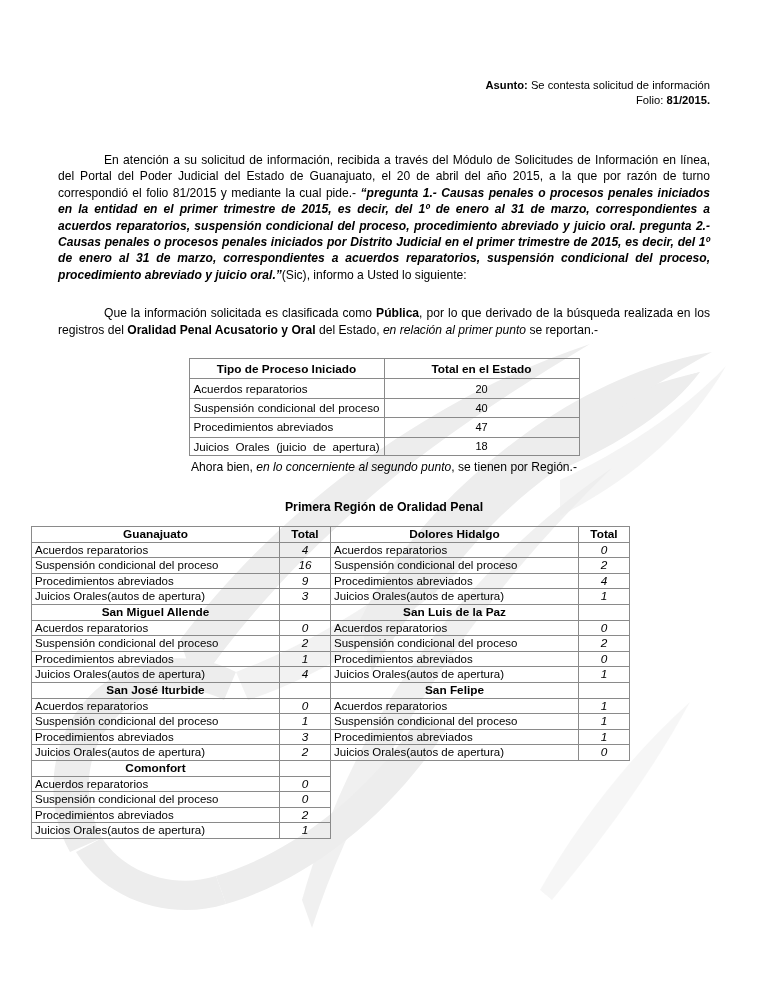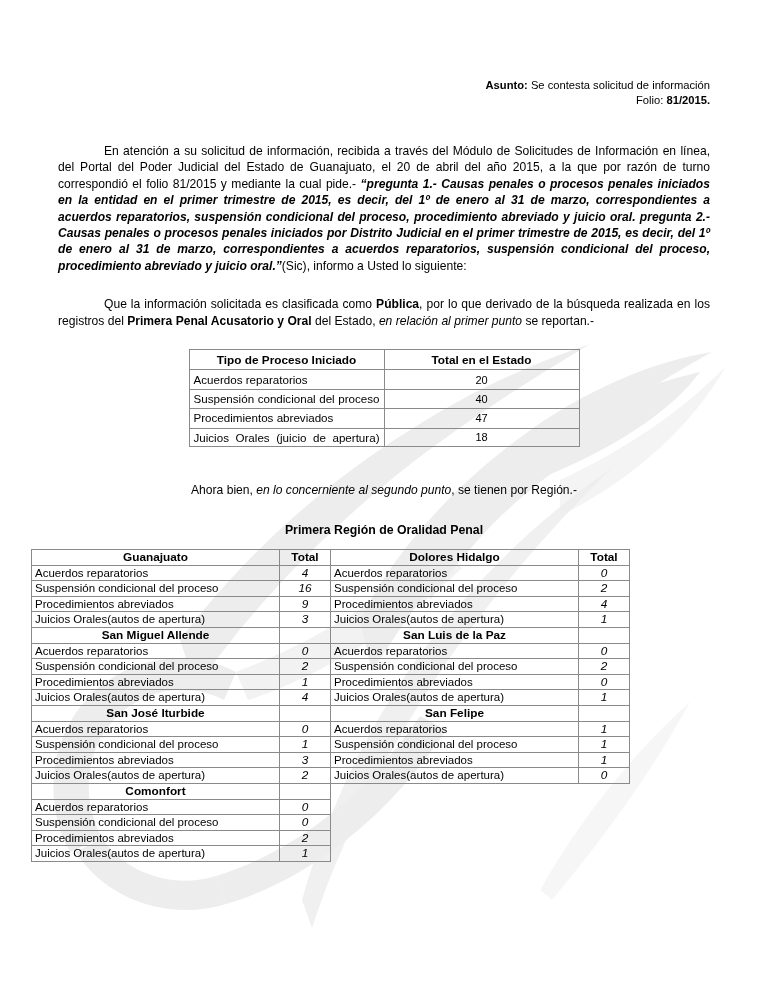--- a/index.html
+++ b/index.html
@@ -37,21 +37,21 @@
   .header-block {
     margin-top: 78px;
     text-align: right;
     font-size: 11.2px;
     line-height: 15px;
   }
   .header-block .lbl { font-weight: bold; }
 
   
   .para {
-    margin-top: 35px;
+    margin-top: 44px;
     font-size: 12.1px;
     line-height: 16.4px;
     text-align: justify;
     text-indent: 46px;
   }
   .para.second {
     margin-top: 22px;
   }
   .b { font-weight: bold; }
   .i { font-style: italic; }
@@ -92,21 +92,21 @@
   }
   table.t1 td.num {
     text-align: center;
     font-size: 11px;
   }
   .t1 col.c1 { width: 195px; }
   .t1 col.c2 { width: 195px; }
 
   
   .mid-line {
-    margin-top: 36px;
+    margin-top: 4px;
     text-align: center;
     font-size: 12.1px;
   }
   .region-title {
     margin-top: 26px;
     text-align: center;
     font-weight: bold;
     font-size: 12.3px;
   }
 
@@ -183,21 +183,21 @@
         <span>Folio: </span><span class="b">81/2015.</span>
       </div>
     </div>
 
     <div class="para">
       <span>En atención a su solicitud de información, recibida a través del Módulo de Solicitudes de Información en línea, del Portal del Poder Judicial del Estado de Guanajuato, el 20 de abril del año 2015, a la que por razón de turno correspondió el folio 81/2015 y mediante la cual pide.-</span>
       <span class="bi">“pregunta 1.- Causas penales o procesos penales iniciados en la entidad en el primer trimestre de 2015, es decir, del 1º de enero al 31 de marzo, correspondientes a acuerdos reparatorios, suspensión condicional del proceso, procedimiento abreviado y juicio oral. pregunta 2.- Causas penales o procesos penales iniciados por Distrito Judicial en el primer trimestre de 2015, es decir, del 1º de enero al 31 de marzo, correspondientes a acuerdos reparatorios, suspensión condicional del proceso, procedimiento abreviado y juicio oral.”</span><span>(Sic), informo a Usted lo siguiente:</span>
     </div>
 
     <div class="para second">
-      <span>Que la información solicitada es clasificada como </span><span class="b">Pública</span><span>, por lo que derivado de la búsqueda realizada en los registros del </span><span class="b">Primera Penal Acusatorio y Oral</span><span> del Estado, </span><span class="i">en relación al primer punto</span><span> se reportan.-</span>
+      <span>Que la información solicitada es clasificada como </span><span class="b">Pública</span><span>, por lo que derivado de la búsqueda realizada en los registros del </span><span class="b">Oralidad Penal Acusatorio y Oral</span><span> del Estado, </span><span class="i">en relación al primer punto</span><span> se reportan.-</span>
     </div>
 
     <div class="t1-wrap">
       <table class="t1">
         <colgroup>
             <col class="c1">
             <col class="c2">
           </colgroup>
         <thead>
           <tr>

